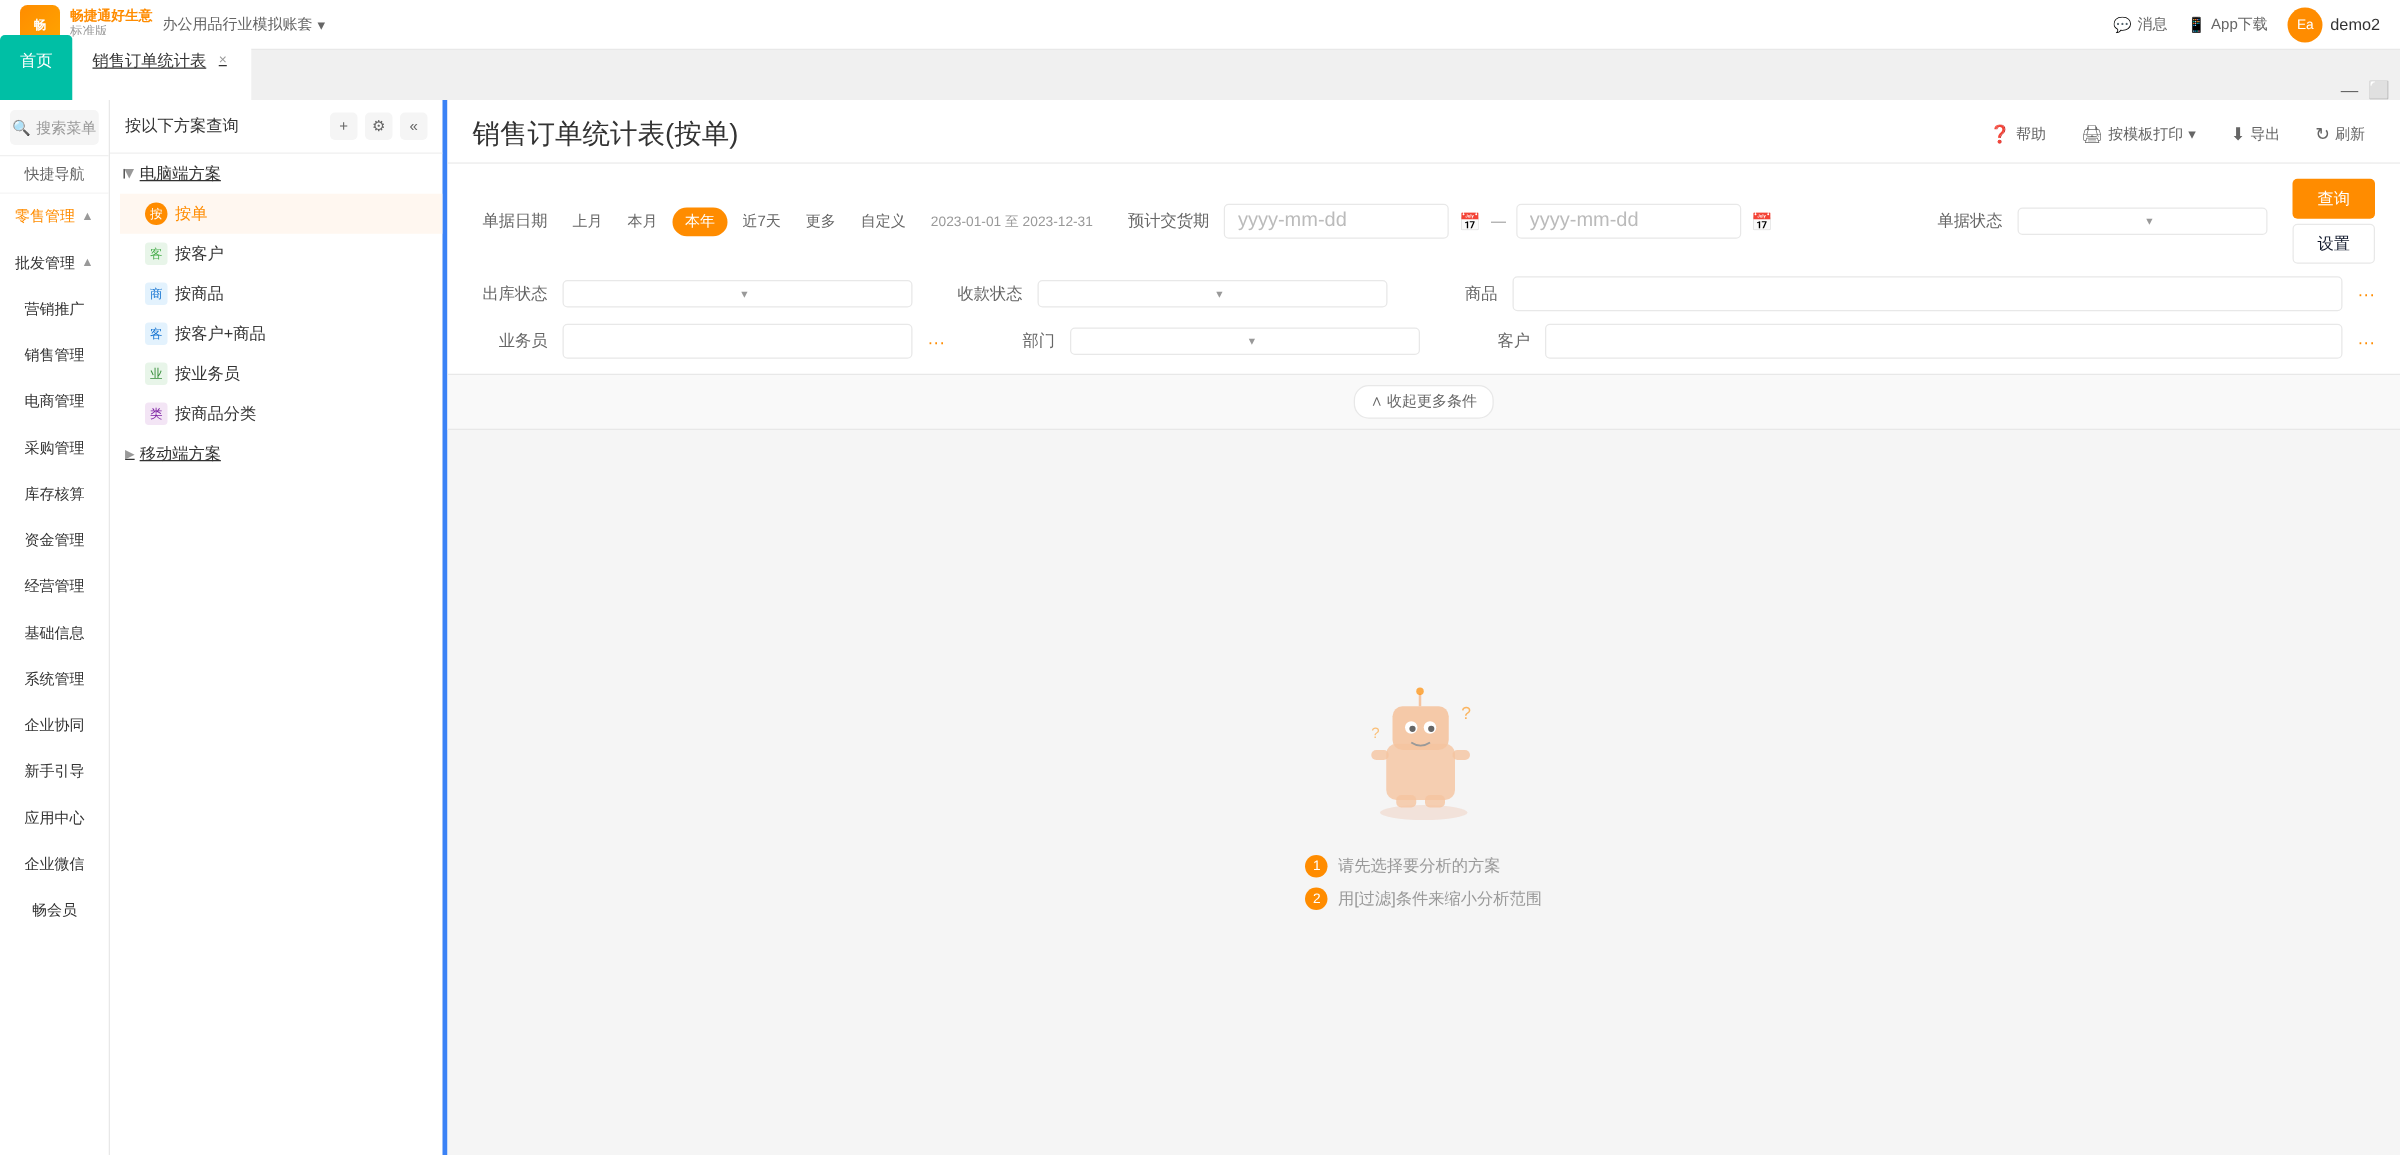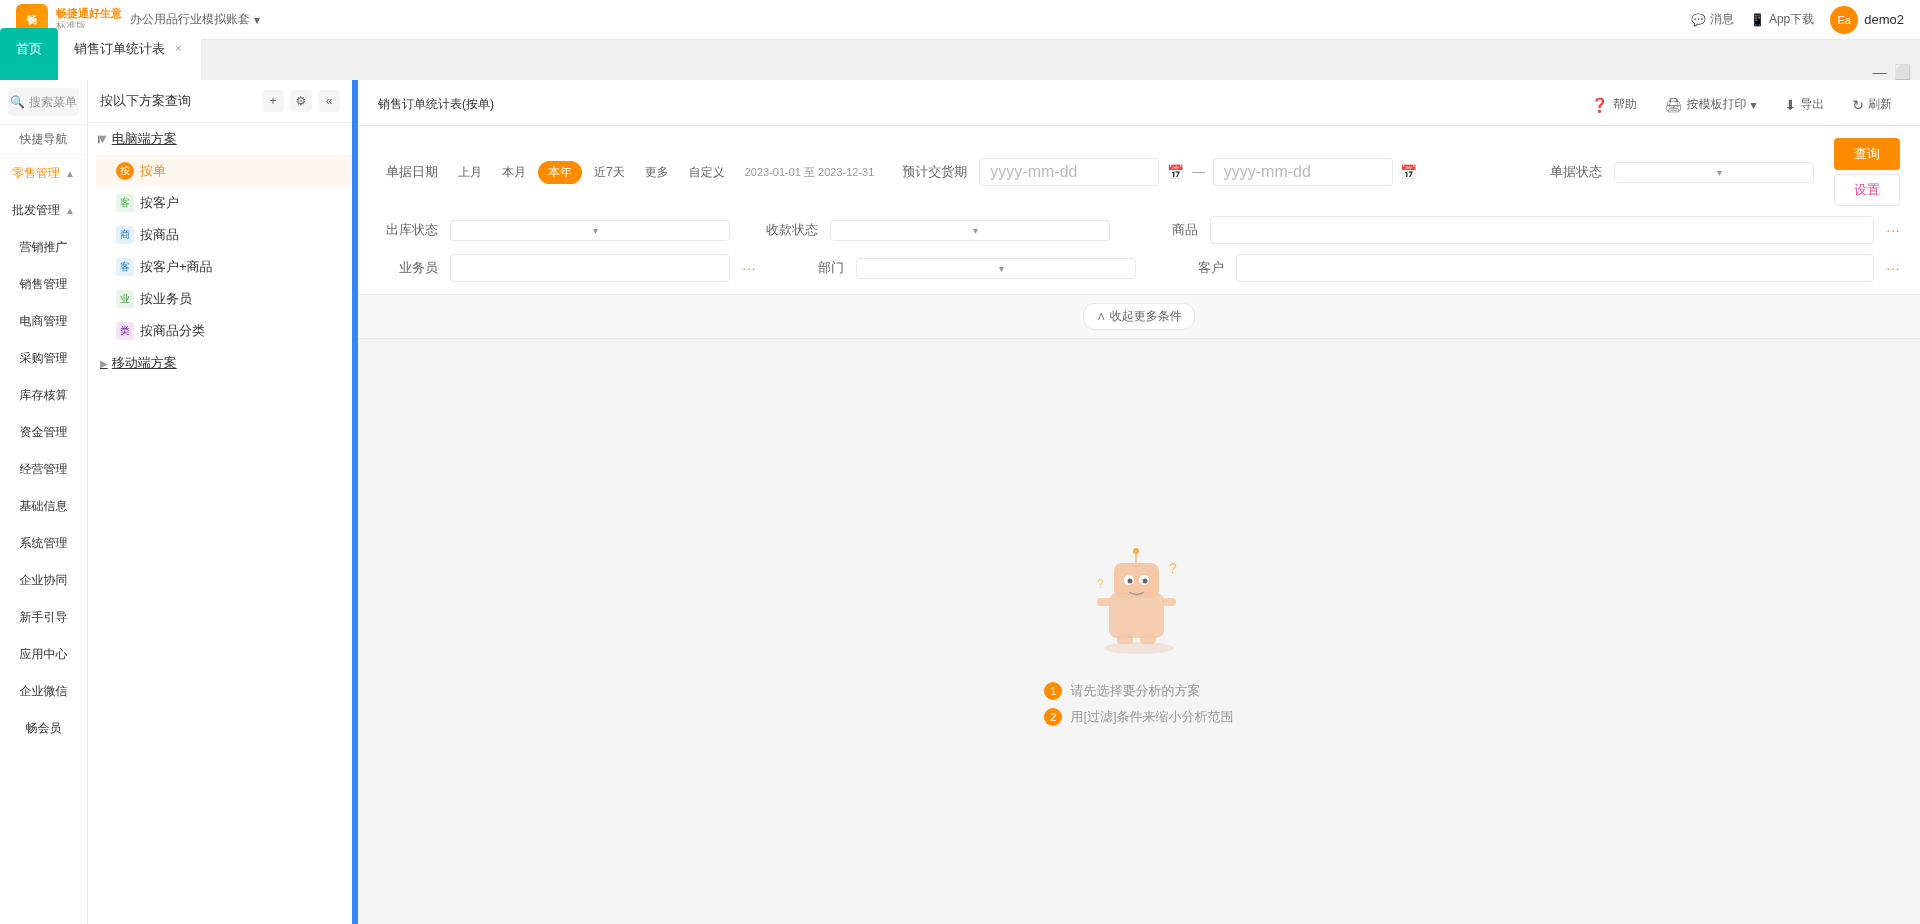--- a/index.html
+++ b/index.html
@@ -10,21 +10,21 @@
     .top-bar-left { display: flex; align-items: center; gap: 8px; }
     .logo { width: 32px; height: 32px; border-radius: 6px; background: linear-gradient(135deg, #ff8c00, #ffa500); display: flex; align-items: center; justify-content: center; color: white; font-size: 10px; font-weight: bold; }
     .app-dropdown { font-size: 12px; color: #666; cursor: pointer; display: flex; align-items: center; gap: 4px; }
     .top-bar-right { display: flex; align-items: center; gap: 16px; }
     .top-action { display: flex; align-items: center; gap: 4px; font-size: 12px; color: #666; cursor: pointer; }
     .avatar { width: 28px; height: 28px; border-radius: 50%; background: #ff8c00; display: flex; align-items: center; justify-content: center; color: white; font-size: 11px; }
 
     
     .tab-bar { height: 40px; background: #f0f0f0; display: flex; align-items: flex-end; flex-shrink: 0; }
     .tab { height: 52px; padding: 12px 16px; display: flex; align-items: flex-start; gap: 6px; font-size: 13px; cursor: pointer; border-radius: 4px 4px 0 0; background: transparent; color: #666; }
-    .tab.active { background: #fff; color: #333; font-weight: 500; }
+    .tab.active { background: #fff; color: #333; font-weight: 500; text-decoration: underline; }
     .tab-home { background: #00bfa5; color: white; }
     .tab-close { font-size: 11px; color: #999; cursor: pointer; padding: 2px 4px; border-radius: 2px; }
     .tab-bar-actions { margin-left: auto; display: flex; align-items: center; padding: 0 8px; gap: 8px; }
     .tab-bar-icon { cursor: pointer; color: #666; font-size: 14px; }
 
     
     .main-layout { display: flex; flex: 1; overflow: hidden; }
 
     
     .sidebar { width: 88px; background: #fff; border-right: 1px solid #e8e8e8; display: flex; flex-direction: column; flex-shrink: 0; overflow-y: auto; }
@@ -33,21 +33,21 @@
     .sidebar-nav-btn { padding: 6px 8px; text-align: center; font-size: 12px; color: #666; cursor: pointer; border-bottom: 1px solid #f5f5f5; }
     .sidebar-item { padding: 10px 8px; text-align: center; font-size: 12px; color: #333; cursor: pointer; position: relative; display: flex; align-items: center; justify-content: center; flex-direction: column; gap: 4px; }
     .sidebar-item.has-arrow { flex-direction: row; justify-content: space-between; padding: 10px 12px; }
     .sidebar-arrow { font-size: 10px; color: #999; }
     .sidebar-item.active { color: #ff8c00; }
 
     
     .content-area { flex: 1; display: flex; overflow: hidden; }
 
     
-    .left-panel { width: 270px; background: #fff; border-right: 6px solid #3b82f6; flex-shrink: 0; overflow-y: auto; }
+    .left-panel { width: 270px; background: #fff; border-right: 4px solid #3b82f6; flex-shrink: 0; overflow-y: auto; }
     .left-panel-header { padding: 10px 12px; display: flex; align-items: center; justify-content: space-between; border-bottom: 1px solid #f0f0f0; }
     .left-panel-title { font-size: 13px; color: #333; font-weight: 500; }
     .left-panel-actions { display: flex; gap: 6px; }
     .lp-action { width: 22px; height: 22px; border-radius: 4px; background: #f5f5f5; display: flex; align-items: center; justify-content: center; cursor: pointer; font-size: 12px; color: #666; }
     .tree-item { padding: 7px 12px 7px 20px; font-size: 13px; color: #333; cursor: pointer; display: flex; align-items: center; gap: 6px; }
     .tree-item.selected { background: #fff7f0; color: #ff8c00; }
     .tree-item .tree-icon { width: 18px; height: 18px; border-radius: 50%; background: #ff8c00; display: flex; align-items: center; justify-content: center; color: white; font-size: 10px; flex-shrink: 0; }
     .tree-item .tree-icon-sq { width: 18px; height: 18px; border-radius: 3px; background: #e8f5e9; display: flex; align-items: center; justify-content: center; color: #4caf50; font-size: 10px; flex-shrink: 0; }
     .tree-item .tree-icon-blue { background: #e3f2fd; color: #1976d2; }
     .tree-item .tree-icon-bar { background: #e8f5e9; color: #388e3c; }
@@ -56,21 +56,21 @@
     .tree-parent { padding: 7px 12px; font-size: 13px; color: #333; cursor: pointer; display: flex; align-items: center; gap: 4px; text-decoration: underline; }
     .tree-parent .chevron { font-size: 10px; color: #999; transition: transform 0.2s; }
     .tree-parent.open .chevron { transform: rotate(90deg); }
     .tree-sub-group { padding-left: 8px; }
 
     
     .right-panel { flex: 1; background: #f5f5f5; display: flex; flex-direction: column; overflow: hidden; }
 
     
     .page-header { background: #fff; padding: 12px 20px 8px; border-bottom: 1px solid #e8e8e8; display: flex; align-items: center; justify-content: space-between; flex-shrink: 0; }
-    .page-title { font-size: 12px; color: #333; font-weight: 500; }
+    .page-title { font-size: 22px; color: #333; font-weight: 500; }
     .page-header-actions { display: flex; align-items: center; gap: 12px; }
     .header-action-btn { display: flex; align-items: center; gap: 4px; font-size: 12px; color: #666; cursor: pointer; padding: 4px 8px; border-radius: 4px; }
     .header-action-btn .icon { font-size: 14px; }
 
     
     .filter-area { background: #fff; padding: 12px 20px; border-bottom: 1px solid #e8e8e8; flex-shrink: 0; }
     .filter-row { display: flex; align-items: center; gap: 12px; margin-bottom: 10px; }
     .filter-row:last-child { margin-bottom: 0; }
     .filter-label { font-size: 13px; color: #666; white-space: nowrap; min-width: 60px; text-align: right; }
     .filter-date-btns { display: flex; gap: 4px; align-items: center; }
@@ -81,21 +81,21 @@
     .filter-select span { flex: 1; font-size: 12px; color: #999; }
     .filter-select .arrow { font-size: 10px; color: #999; }
     .filter-input { border: 1px solid #e8e8e8; border-radius: 4px; background: #fff; padding: 4px 10px; min-width: 180px; font-size: 16px; color: #333; outline: none; }
     .filter-input::placeholder { color: #bbb; }
     .filter-separator { color: #999; font-size: 12px; }
     .filter-cal-icon { color: #ff8c00; cursor: pointer; font-size: 14px; }
     .filter-dots { color: #ff8c00; cursor: pointer; font-size: 14px; }
     .filter-group { display: flex; align-items: center; gap: 8px; flex: 1; }
 
     .query-btn { background: #ff8c00; color: white; border: none; border-radius: 4px; padding: 6px 20px; font-size: 13px; cursor: pointer; height: 32px; text-align: right; }
-    .settings-btn { background: #fff; color: #ec4899; border: 1px solid #e8e8e8; border-radius: 4px; padding: 5px 14px; font-size: 13px; cursor: pointer; height: 32px; }
+    .settings-btn { background: #fff; color: #0f172a; border: 1px solid #e8e8e8; border-radius: 4px; padding: 5px 14px; font-size: 13px; cursor: pointer; height: 32px; }
 
     .btn-group-right { display: flex; flex-direction: column; gap: 4px; margin-left: 8px; }
 
     
     .collapse-bar { display: flex; justify-content: center; padding: 8px; background: #f9f9f9; border-bottom: 1px solid #e8e8e8; cursor: pointer; flex-shrink: 0; }
     .collapse-btn { display: flex; align-items: flex-end; gap: 6px; font-size: 12px; color: #666; padding: 4px 12px; border: 1px solid #e8e8e8; border-radius: 12px; background: #fff; }
 
     
     .empty-state { flex: 1; display: flex; flex-direction: column; align-items: center; justify-content: center; padding: 40px; }
     .empty-icon { width: 120px; height: 120px; margin-bottom: 24px; }

